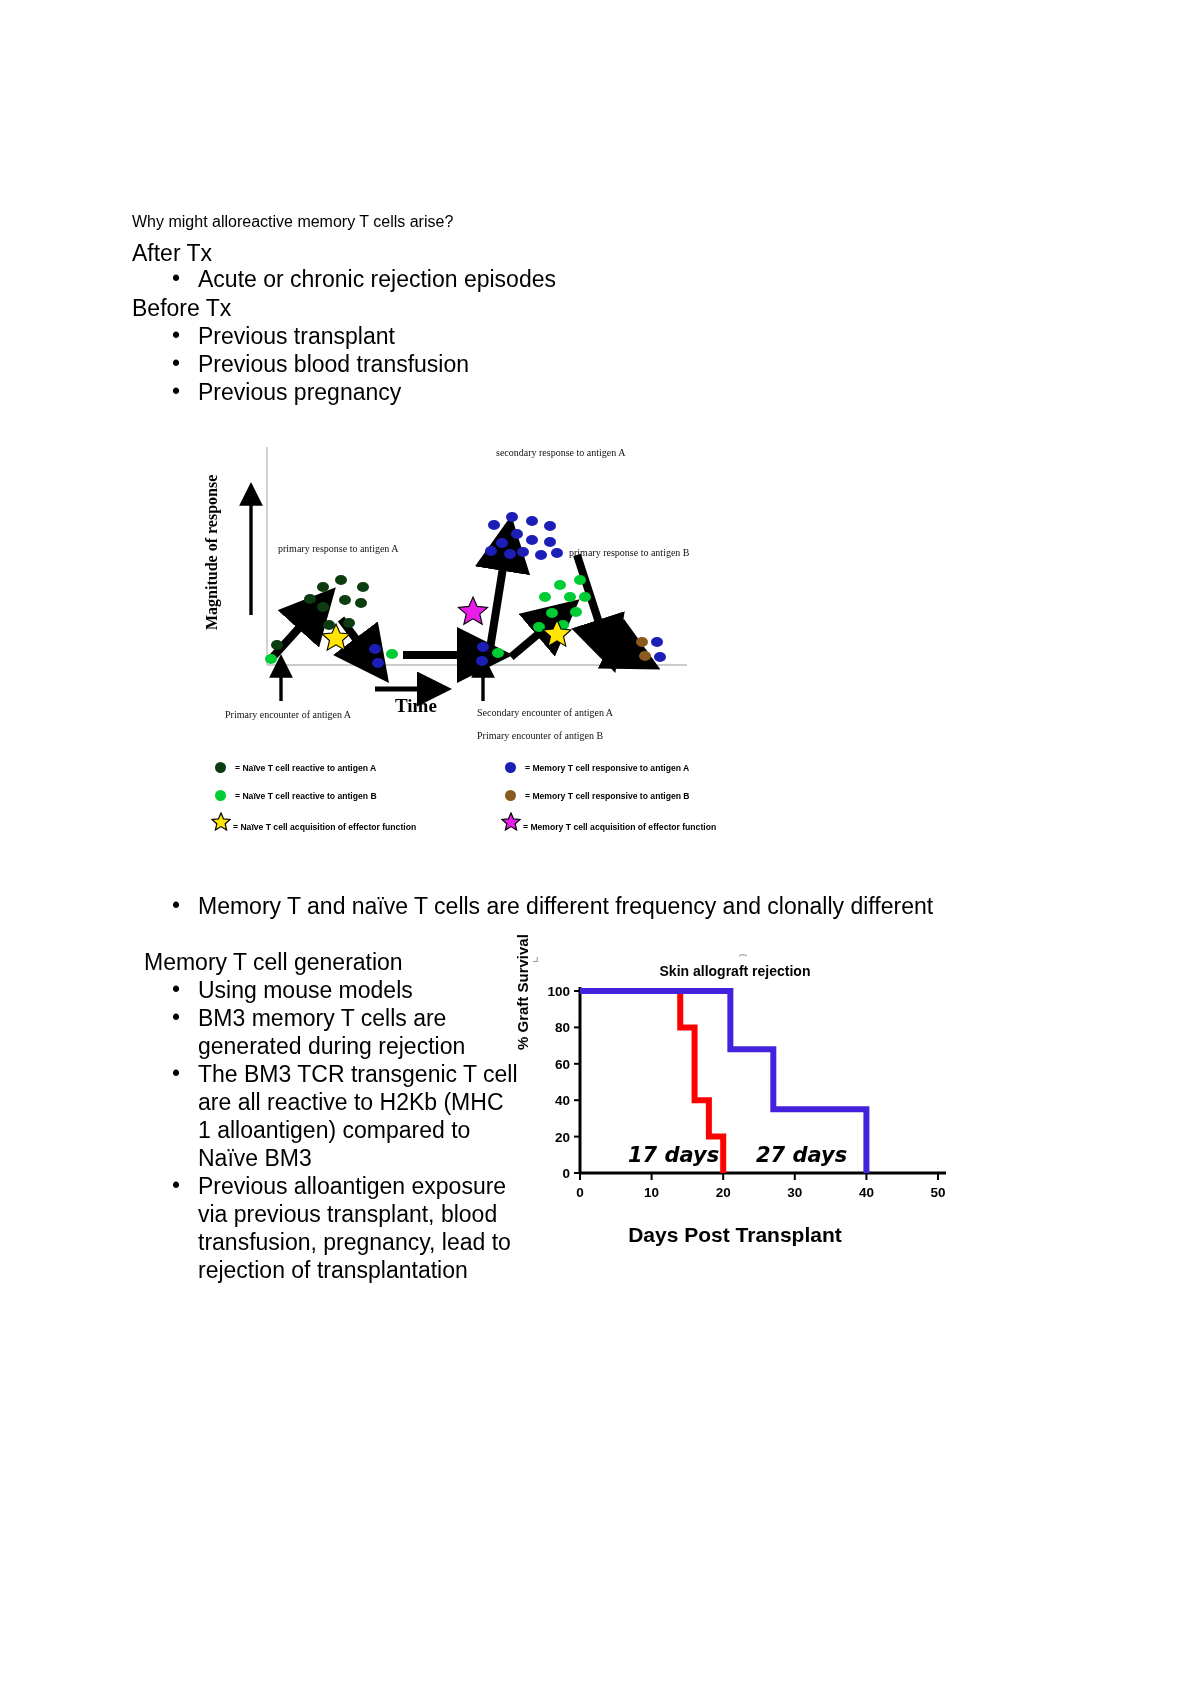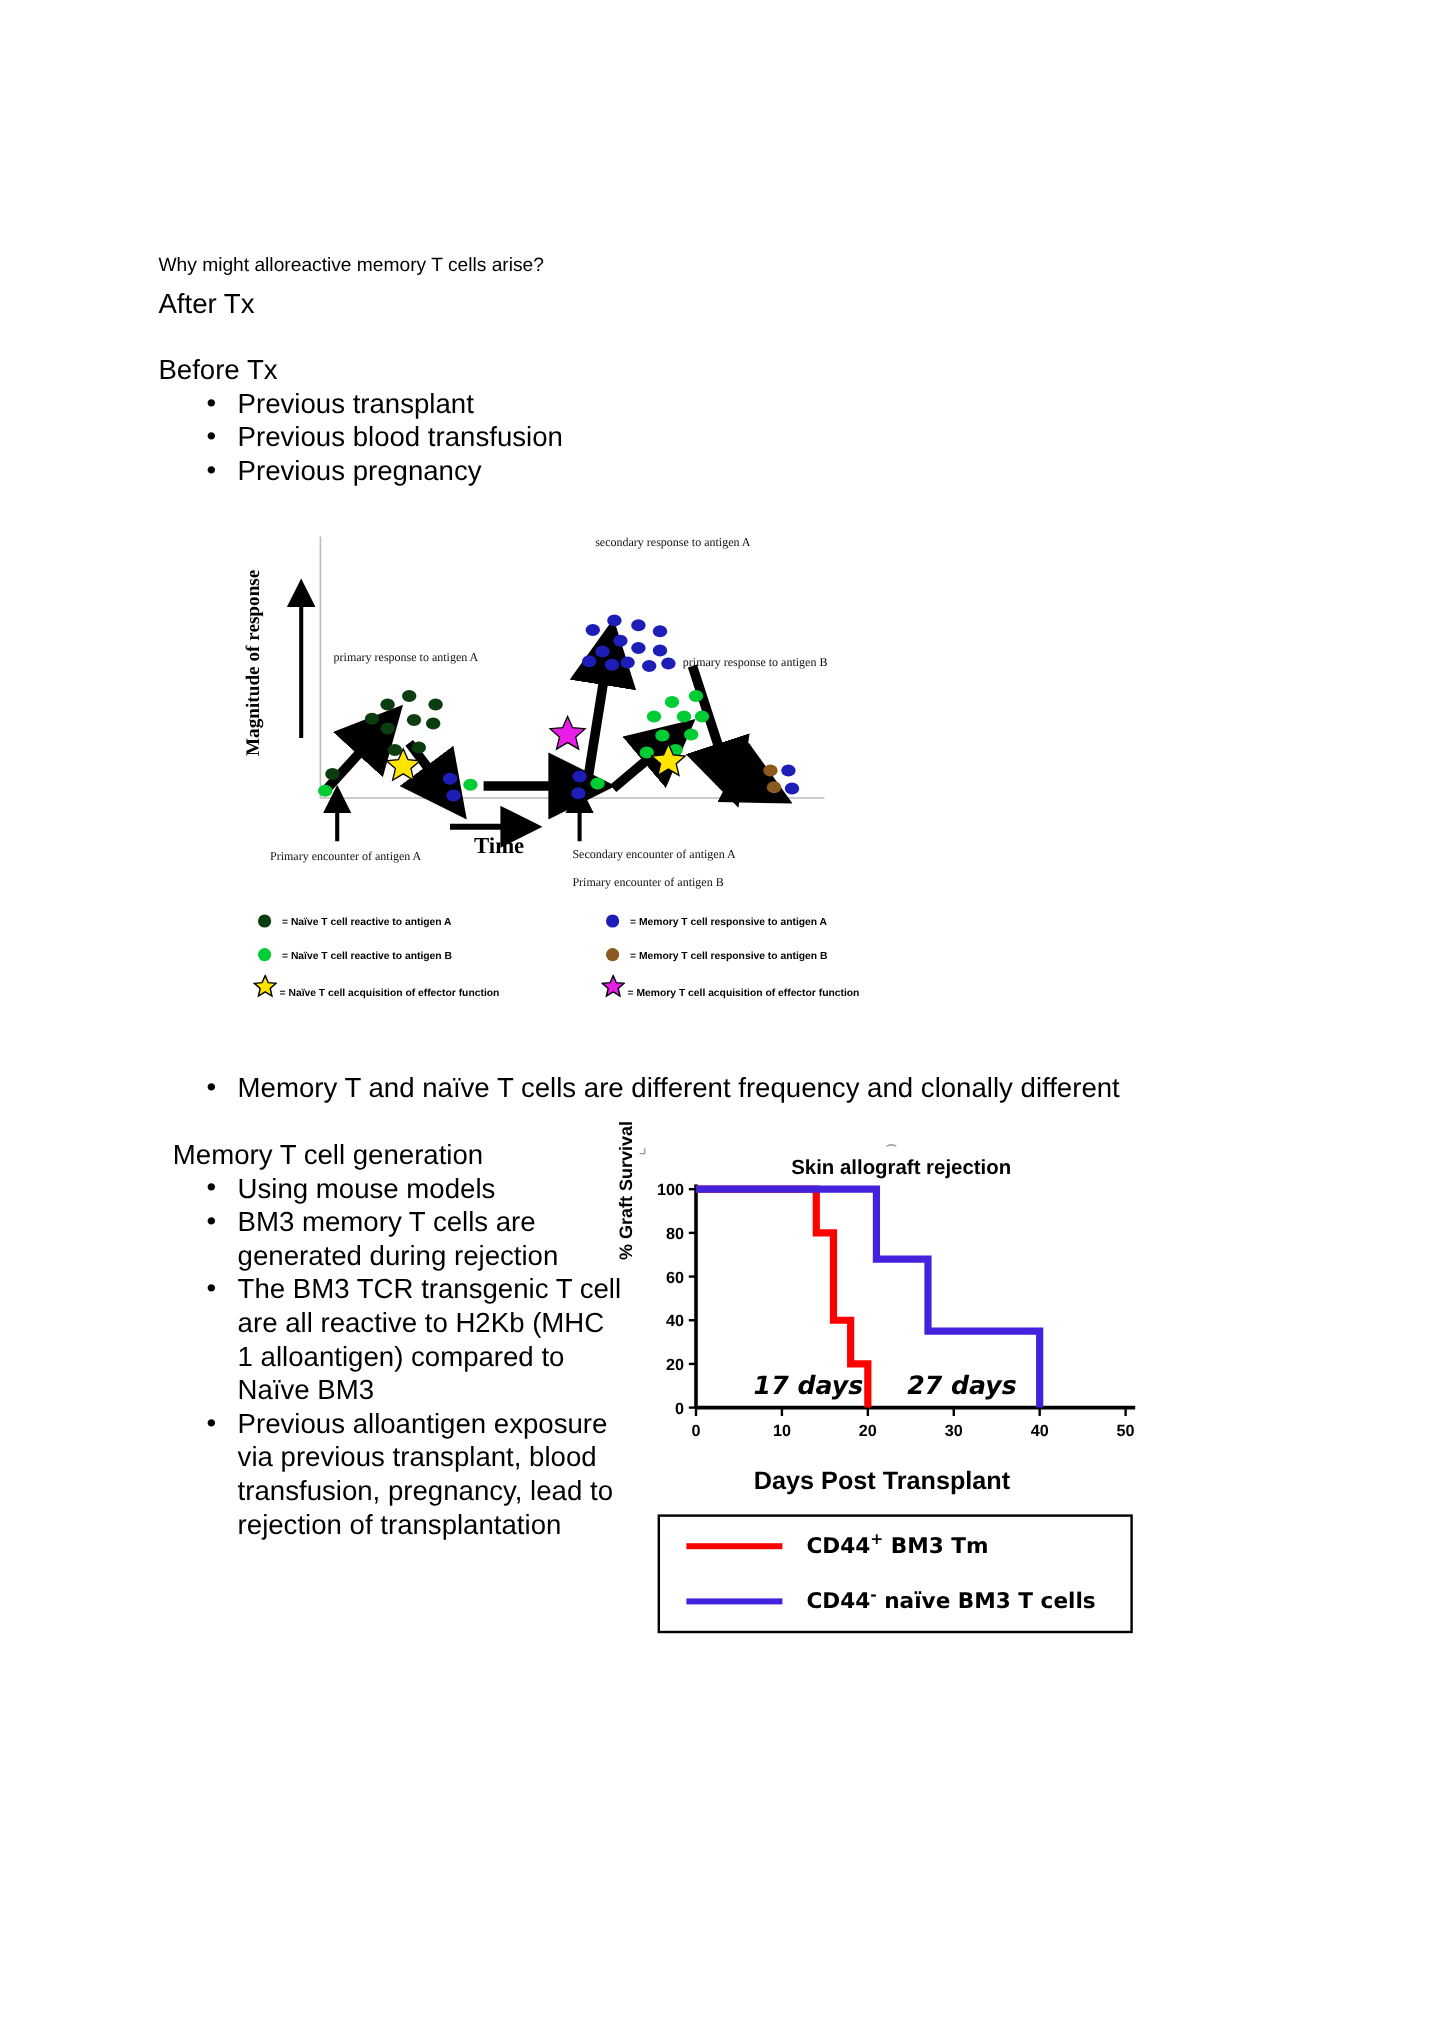--- a/index.html
+++ b/index.html
@@ -31,40 +31,43 @@
   .fig1{position:absolute;left:205px;top:437px;width:500px;height:290px;}
   .fig1 svg{display:block;}
   .legend1{position:absolute;left:205px;top:757px;width:560px;height:85px;}
   .leg-dot{position:absolute;width:11px;height:11px;border-radius:50%;}
   .leg-txt{position:absolute;font-size:8.6px;font-weight:bold;}
 
   .smalltxt{position:absolute;font-family:"Liberation Serif",serif;font-size:10px;color:#111;white-space:nowrap;}
 
   
   .fig2{position:absolute;left:520px;top:955px;width:430px;height:300px;}
-  .chartTitle{position:absolute;left:0;top:8px;width:430px;text-align:center;font-size:17px;font-weight:bold;margin-left:16px;}
+  .chartTitle{position:absolute;left:0;top:8px;width:430px;text-align:center;font-size:14px;font-weight:bold;}
   .marksL{position:absolute;left:12px;top:-8px;font-size:15px;color:#999;}
   .marksR{position:absolute;left:218px;top:-10px;font-size:15px;color:#999;}
   .yaxislabel{position:absolute;left:-6px;top:95px;transform:rotate(-90deg);transform-origin:left top;font-size:15px;font-weight:bold;white-space:nowrap;}
   .xaxislabel{position:absolute;left:0;top:268px;width:430px;text-align:center;font-size:21px;font-weight:bold;}
   .annot{position:absolute;font-size:21px;font-weight:bold;font-family:"DejaVu Sans",sans-serif;font-style:italic;}
 
   .legbox{position:absolute;left:548px;top:1262px;width:392px;height:95px;border:2px solid #000;background:#fff;}
   .legline{position:absolute;height:5px;}
   .leglbl{position:absolute;font-size:18px;font-weight:bold;font-family:"DejaVu Sans",sans-serif;white-space:nowrap;}
   sup{font-size:.72em;}
 </style>
 </head>
 <body>
 
 <div class="page">
 
 
   <div class="txt h-q">Why might alloreactive memory T cells arise?</div>
   <div class="txt l-after">After Tx</div>
+  <ul class="bl" id="bul1">
+    <li>Acute or chronic rejection episodes</li>
+  </ul>
   <div class="txt l-before">Before Tx</div>
   <ul class="bl" id="bul2">
     <li>Previous transplant</li>
     <li>Previous blood transfusion</li>
     <li>Previous pregnancy</li>
   </ul>
 
   <div class="fig1">
     <svg width="500" height="290" viewBox="0 0 500 290" xmlns="http://www.w3.org/2000/svg">
       <defs>
@@ -241,24 +244,14 @@
         <line x1="418" y1="218" x2="418" y2="225" stroke="#000" stroke-width="2"></line>
         <text x="418" y="242" text-anchor="middle" font-size="13.5" font-weight="bold" font-family="&quot;Liberation Sans&quot;,sans-serif" fill="#000">50</text>
         <path d="M60,36L160.24,36L160.24,72.4L174.56,72.4L174.56,145.2L188.88,145.2L188.88,181.6L203.20000000000002,181.6L203.20000000000002,218" fill="none" stroke="#fe0000" stroke-width="6" stroke-linejoin="miter" stroke-linecap="butt"></path>
         <path d="M60,36L210.35999999999999,36L210.35999999999999,94.24L253.32000000000002,94.24L253.32000000000002,154.3L346.40000000000003,154.3L346.40000000000003,218" fill="none" stroke="#4422dd" stroke-width="6" stroke-linejoin="miter" stroke-linecap="butt"></path>
       </svg>
 
     <div class="annot" style="left:108px;top:188px;">17 days</div>
     <div class="annot" style="left:236px;top:188px;">27 days</div>
   </div>
 
-  <div class="legbox">
-    <div class="legline" style="left:22px;top:22px;width:80px;background:#fe0000;"></div>
-    <div class="leglbl" style="left:122px;top:12px;">
-      <span>CD44</span><sup>+</sup><span> BM3 Tm</span>
-    </div>
-    <div class="legline" style="left:22px;top:68px;width:80px;background:#4422dd;"></div>
-    <div class="leglbl" style="left:122px;top:58px;">
-      <span>CD44</span><sup>-</sup><span> naïve BM3 T cells</span>
-    </div>
-  </div>
 
 </div>
 
 </body></html>

